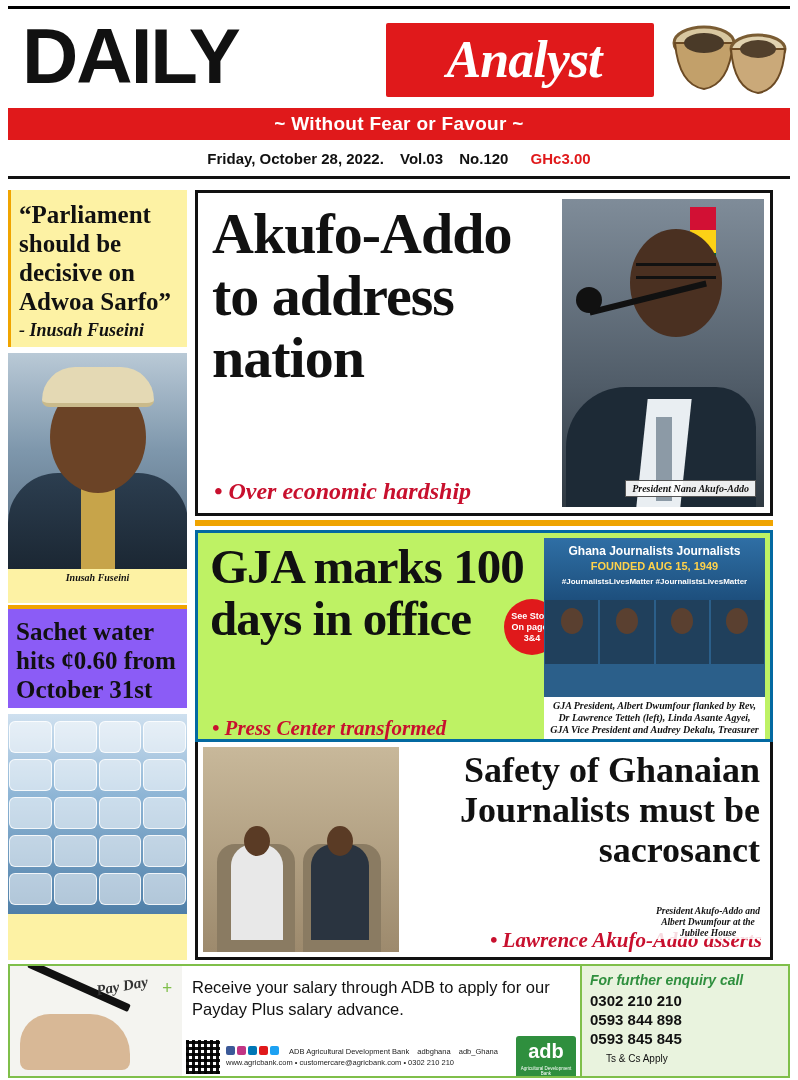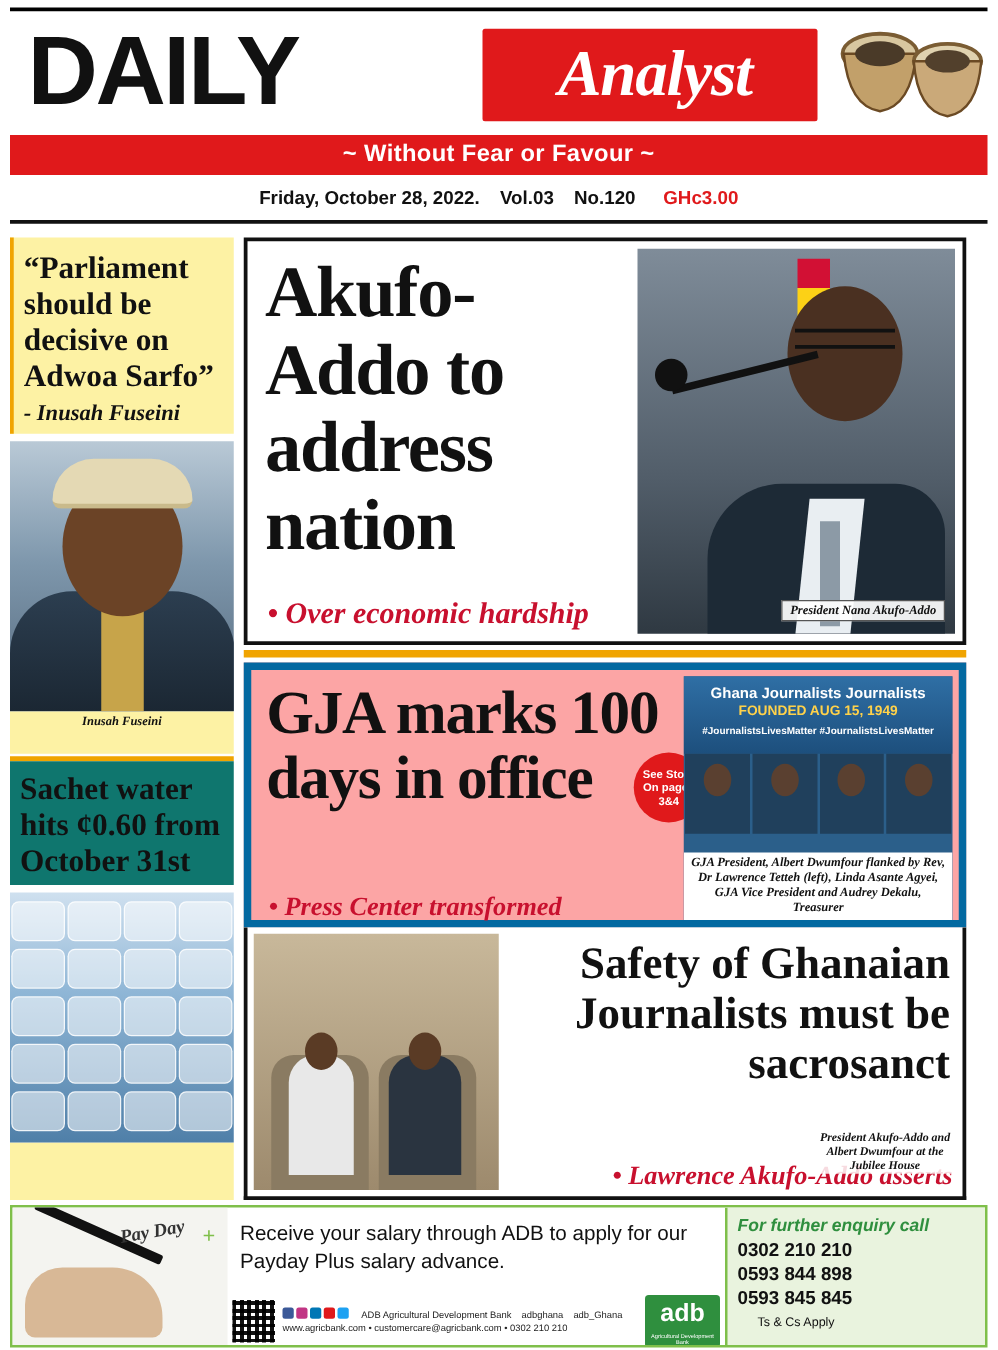--- a/index.html
+++ b/index.html
@@ -120,21 +120,21 @@
   .caption-sm {
     text-align:center;
     font-family:"Liberation Serif", serif;
     font-style:italic; font-weight:bold;
     font-size:10px; padding:3px 0 20px 0; color:#111;
     background:#fdf2a4;
   }
   .orange-div { height:4px; background:#f0a400; margin:2px 0 0 0; }
 
   .sachet-box {
-    background:#0f766e; padding:8px 8px 4px 8px;
+    background:#8b5cf6; padding:8px 8px 4px 8px;
   }
   .sachet-head {
     font-family:"Liberation Serif", serif;
     font-weight:bold; font-size:25px; line-height:29px; color:#111;
   }
   .sachet-img {
     margin-top:6px; height:200px; width:100%;
     position:relative; overflow:hidden;
     background:linear-gradient(180deg,#cfe0ef 0%, #8fb6d6 40%, #4f7fa8 100%);
   }
@@ -150,21 +150,21 @@
   }
   .left-bottom-fill { flex:1; background:#fdf2a4; }
 
   
   .lead-block {
     border:3px solid #111;
     height:326px;
     display:flex; position:relative; background:#fff;
   }
   .lead-text {
-    width:312px; padding:10px 4px 0 14px;
+    width:364px; padding:10px 4px 0 14px;
   }
   .lead-head {
     font-family:"Liberation Serif", serif;
     font-weight:bold; font-size:58px; line-height:62px;
     color:#111; letter-spacing:-1px;
   }
   .lead-kicker {
     position:absolute; left:16px; bottom:8px;
     font-family:"Liberation Serif", serif;
     font-style:italic; font-weight:bold;
@@ -211,22 +211,22 @@
     background:rgba(255,255,255,0.92);
     border:1px solid #555;
     font-family:"Liberation Serif", serif;
     font-style:italic; font-weight:bold;
     font-size:10px; padding:2px 6px; color:#111;
   }
 
   .gap-bar { height:6px; background:#f0a400; margin:4px 0; }
 
   .gja-block {
-    border:6px solid #0369a1;
-    height:212px; display:flex; position:relative; background:#fca5a5;
+    border:3px solid #0369a1;
+    height:212px; display:flex; position:relative; background:#bef264;
   }
   .gja-text { width:346px; padding:8px 4px 0 12px; position:relative; }
   .gja-head {
     font-family:"Liberation Serif", serif;
     font-weight:bold; font-size:49px; line-height:52px; color:#111;
     letter-spacing:-1px;
   }
   .gja-kicker {
     position:absolute; left:14px; bottom:-2px;
     font-family:"Liberation Serif", serif;

